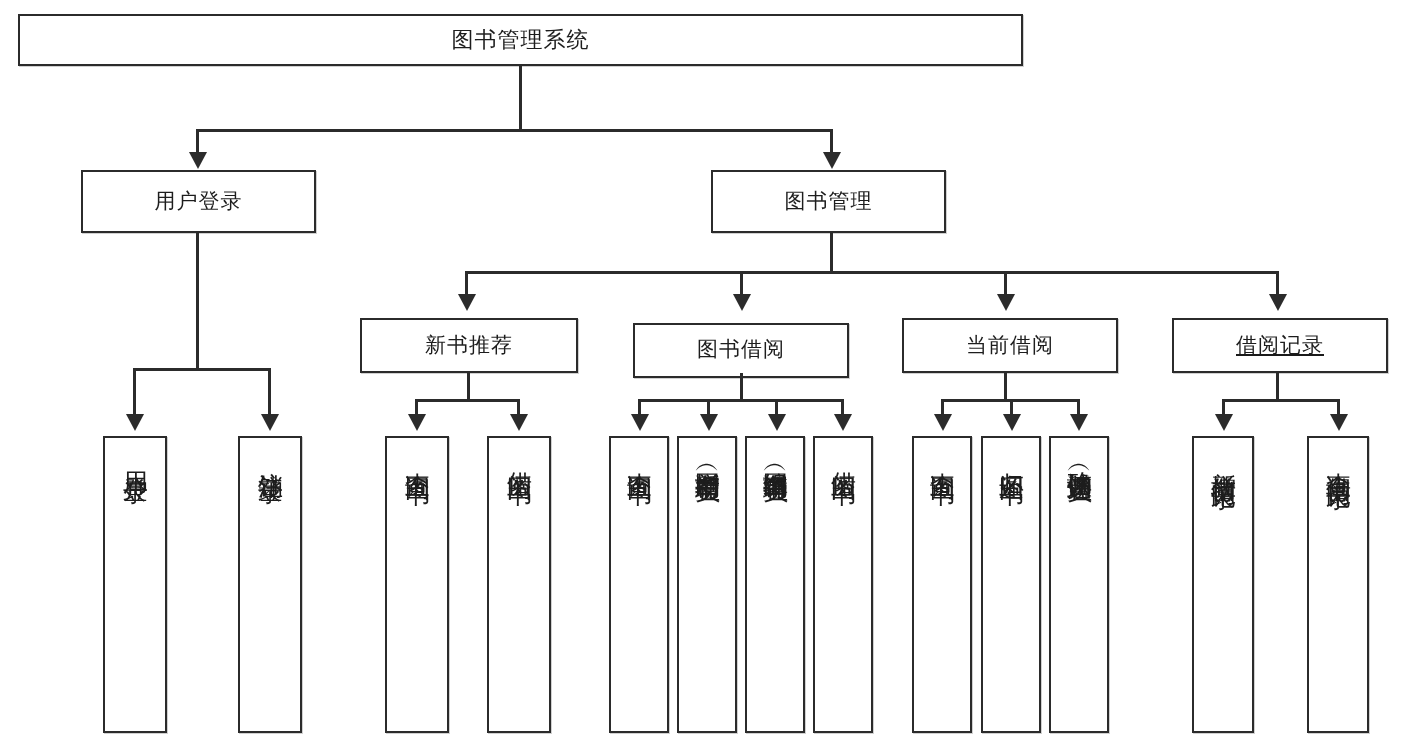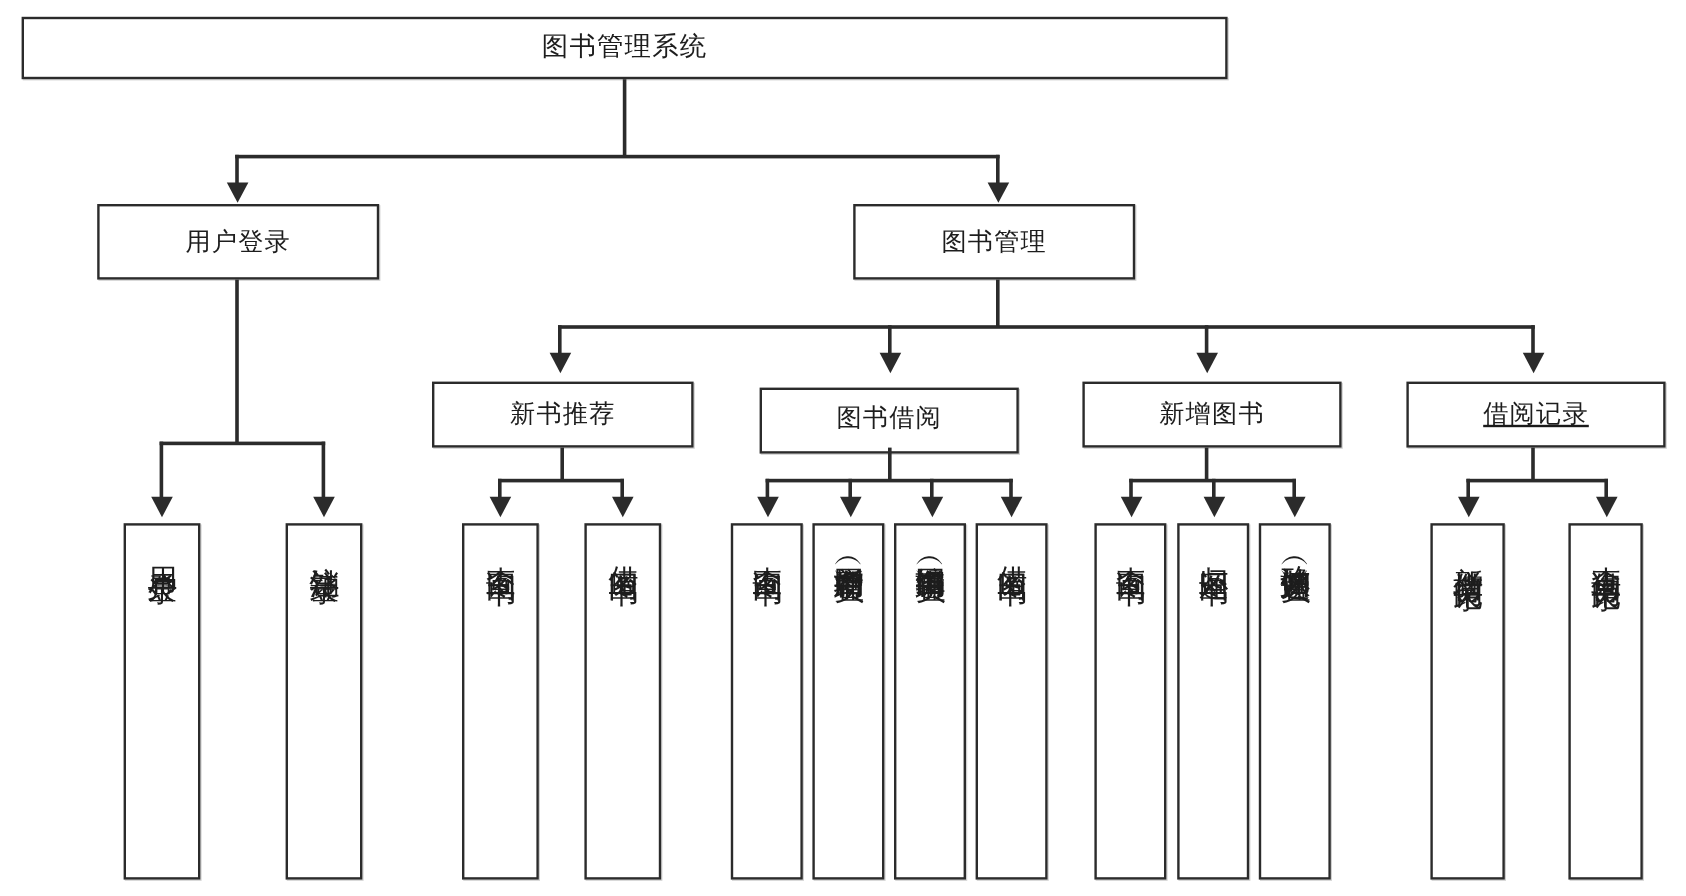--- a/index.html
+++ b/index.html
@@ -130,21 +130,21 @@
   <div class="vline" style="left:1276px;top:271px;height:28px;"></div>
   <div class="arrow" style="left:1269px;top:294px;"></div>
 
   <div class="node tier3" style="left:360px;top:318px;width:218px;height:55px;">
     <span class="label">新书推荐</span>
   </div>
   <div class="node tier3" style="left:633px;top:323px;width:216px;height:55px;font-family:Liberation Mono, monospace;">
     <span class="label">图书借阅</span>
   </div>
   <div class="node tier3" style="left:902px;top:318px;width:216px;height:55px;">
-    <span class="label">新增图书</span>
+    <span class="label">当前借阅</span>
   </div>
   <div class="node tier3" style="left:1172px;top:318px;width:216px;height:55px;text-decoration:underline;">
     <span class="label">借阅记录</span>
   </div>
 
   <div class="vline" style="left:467px;top:373px;height:28px;"></div>
   <div class="hline" style="left:415px;top:399px;width:105px;"></div>
   <div class="vline" style="left:415px;top:399px;height:19px;"></div>
   <div class="arrow" style="left:408px;top:414px;"></div>
   <div class="vline" style="left:517px;top:399px;height:19px;"></div>

